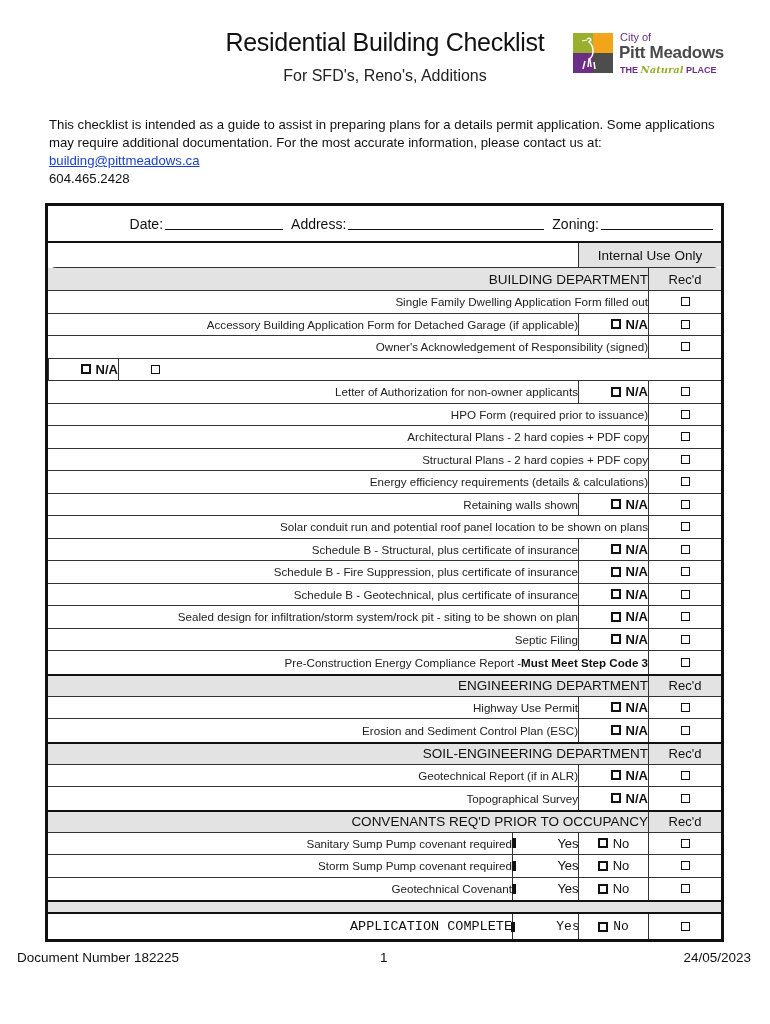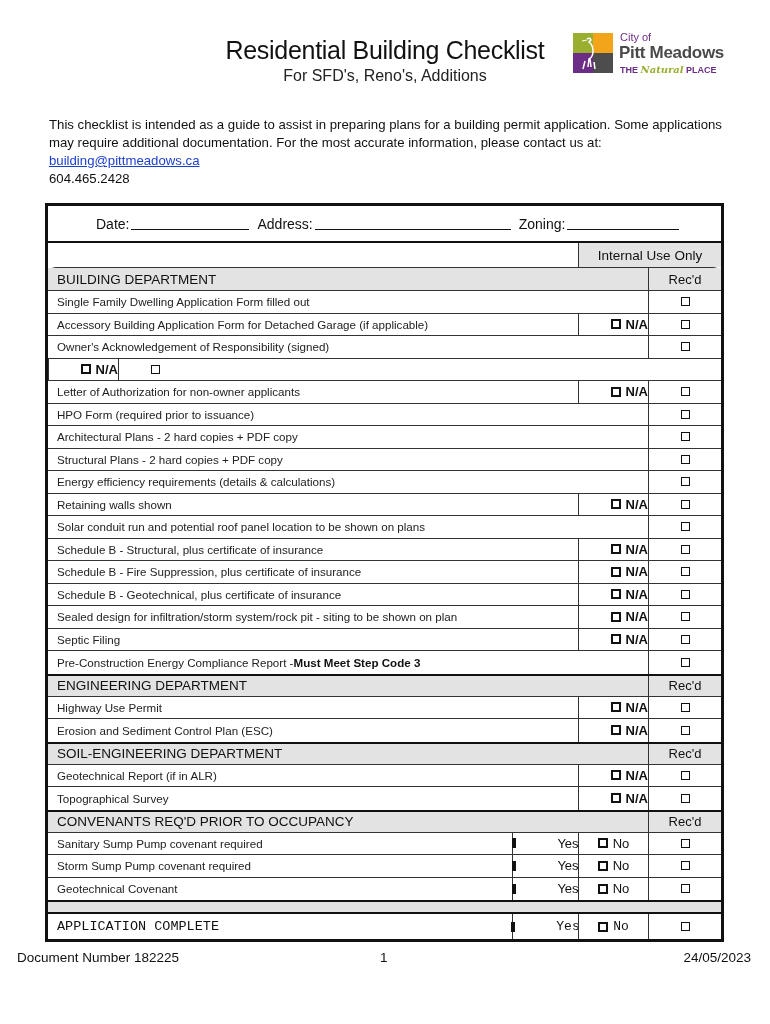--- a/index.html
+++ b/index.html
@@ -1,19 +1,19 @@
 <!DOCTYPE html>
 <html><head>
 <meta charset="utf-8">
 <style>
   * { box-sizing: border-box; margin: 0; padding: 0; }
   html, body { width: 770px; height: 1024px; background: #ffffff; overflow: hidden; }
   body { font-family: "Liberation Sans", "DejaVu Sans", sans-serif; color: #111; position: relative; }
 
-  .title { position: absolute; left: 200px; top: 36px; width: 370px; text-align: center; font-size: 25px; letter-spacing: -0.3px; color: #111; }
+  .title { position: absolute; left: 200px; top: 28px; width: 370px; text-align: center; font-size: 25px; letter-spacing: -0.3px; color: #111; }
   .subtitle { position: absolute; left: 200px; top: 67px; width: 370px; text-align: center; font-size: 16px; color: #222; }
 
   .logo { position: absolute; left: 573px; top: 33px; width: 152px; height: 44px; }
   .logo .tile { position: absolute; width: 20px; height: 20px; }
   .logo .t1 { left: 0; top: 0; background: #9aae2f; }
   .logo .t2 { left: 20px; top: 0; background: #f2a51a; }
   .logo .t3 { left: 0; top: 20px; background: #6c2d86; }
   .logo .t4 { left: 20px; top: 20px; background: #4d4d4d; }
   .logo .bird { position: absolute; left: 8px; top: 4px; width: 18px; height: 34px; }
   .logo .city { position: absolute; left: 47px; top: -2px; font-size: 11px; color: #6c2d86; }
@@ -21,21 +21,21 @@
   .logo .tag { position: absolute; left: 47px; top: 31px; font-size: 9px; font-weight: bold; color: #6c2d86; white-space: nowrap; }
   .logo .tag .nat { color: #9aae2f; font-style: italic; font-family: "DejaVu Serif", serif; font-size: 10px; }
 
   .intro { position: absolute; left: 49px; top: 116px; width: 690px; font-size: 13.2px; line-height: 18px; color: #111; }
   .intro a { color: #1a3fd0; text-decoration: underline; }
 
   .checklist { position: absolute; left: 45px; top: 203px; width: 679px; border: 3px solid #111; }
   .row { display: flex; border-bottom: 1px solid #333; height: 22.5px; align-items: stretch; }
   .row:last-child { border-bottom: none; }
   .cell { display: flex; align-items: center; font-size: 11.6px; color: #222; padding-left: 9px; }
-  .c-label { flex: 1; }
+  .c-label { flex: 1; justify-content: flex-end; }
   .c-opt { width: 70px; border-left: 1px solid #333; justify-content: flex-end; padding-left: 8px; font-weight: bold; font-size: 13px; color: #111; }
   .c-yes { width: 66px; border-left: 1px solid #333; justify-content: center; padding-left: 0; font-size: 13px; color: #111; gap: 36px; }
   .c-no { width: 70px; border-left: 1px solid #333; justify-content: center; padding-left: 0; font-size: 13px; color: #111; }
   .c-recd { width: 73px; border-left: 1px solid #333; justify-content: center; padding-left: 0; }
   .box { display: inline-block; width: 10px; height: 10px; border: 1.6px solid #111; margin-right: 5px; }
   .box.thin { border-width: 1.4px; width: 9px; height: 9px; margin-right: 0; }
   .box.bold { border-width: 2px; }
 
   .hdr-row { height: 37px; border-bottom: 2px solid #111; }
   .hdr-row .cell { font-size: 14px; color: #111; padding-left: 48px; }
@@ -78,21 +78,21 @@
   <div class="city">City of</div>
   <div class="name">Pitt Meadows</div>
   <div class="tag">
     <span>THE</span>
     <span class="nat">Natural</span>
     <span>PLACE</span>
   </div>
 </div>
 
 <div class="intro">
-  <div>This checklist is intended as a guide to assist in preparing plans for a building permit application. Some applications may require additional documentation. For the most accurate information, please contact us at:</div>
+  <div>This checklist is intended as a guide to assist in preparing plans for a details permit application. Some applications may require additional documentation. For the most accurate information, please contact us at:</div>
   <a>building@pittmeadows.ca</a>
   <div>604.465.2428</div>
 </div>
 
 <div class="checklist">
 
   <div class="row hdr-row">
     <div class="cell c-label">
       <span>Date:</span>
       <span class="blank" style="width:118px"></span>

